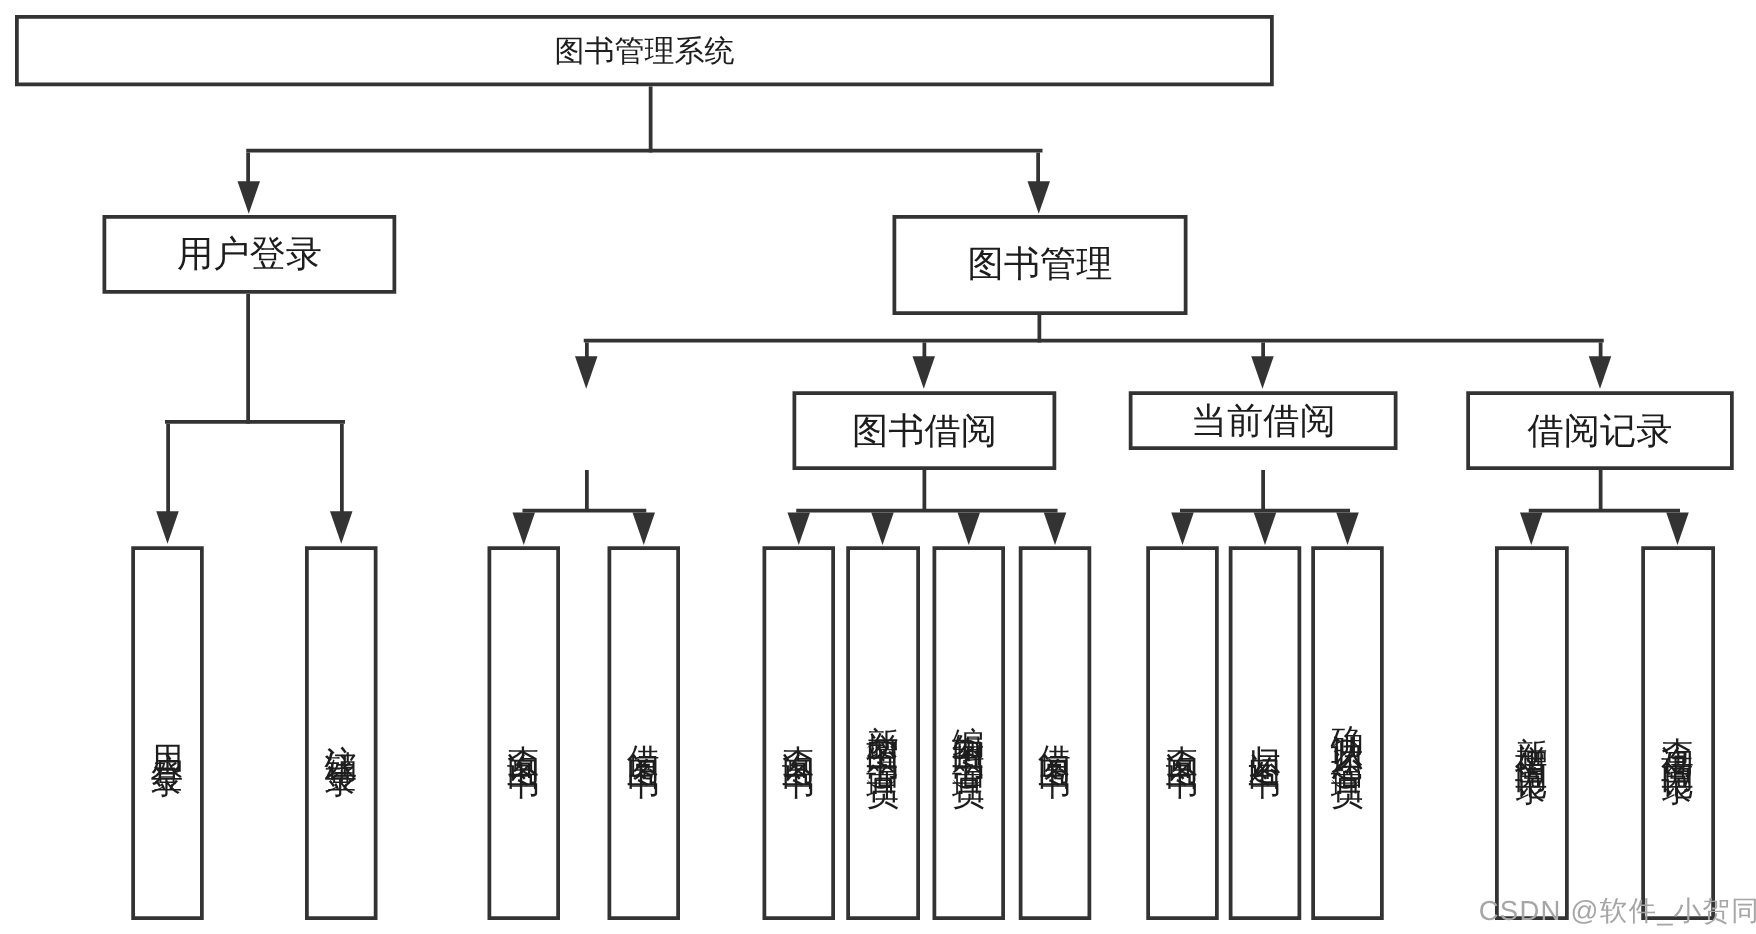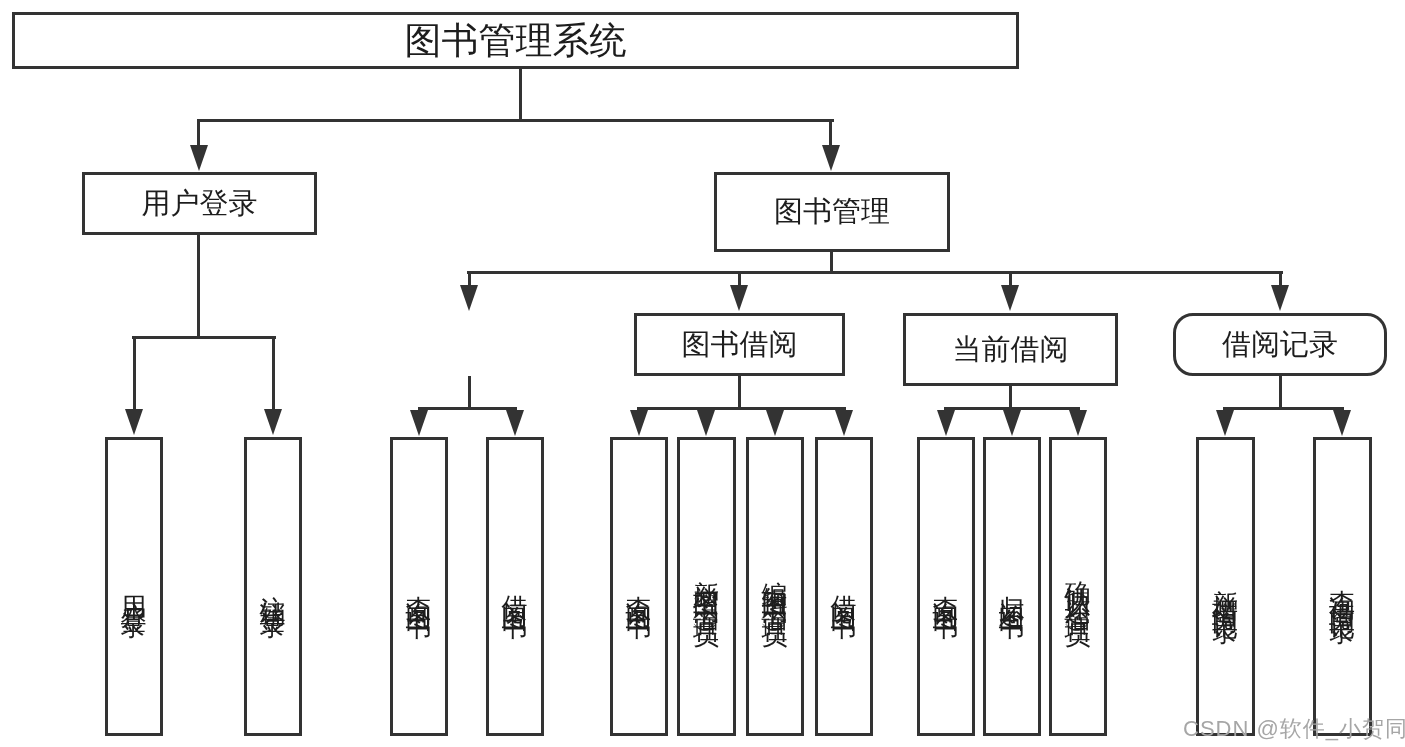--- a/index.html
+++ b/index.html
@@ -4,21 +4,21 @@
 <style>
   html,body{margin:0;padding:0;background:#fff;}
   .canvas{
     position:relative;width:1405px;height:747px;background:#ffffff;overflow:hidden;
     font-family:"Liberation Sans","DejaVu Sans",sans-serif;color:#1d1d1d;
   }
   .box{
     position:absolute;box-sizing:border-box;background:#fff;border:3px solid #333333;
     display:flex;align-items:center;justify-content:center;text-align:center;
   }
-  .root-label{font-size:37px;}
+  .root-label{font-size:24px;}
   .h-label{font-size:29px;}
   .leaf{
     writing-mode:vertical-rl;text-orientation:mixed;
     font-size:26px;letter-spacing:6px;line-height:1;
   }
   .line{position:absolute;background:#333333;}
   .arrow{
     position:absolute;width:0;height:0;
     border-left:9px solid transparent;border-right:9px solid transparent;
     border-top:26px solid #333333;
@@ -93,25 +93,25 @@
 
   <div class="box h-label" style="left:714px;top:172px;width:236px;height:80px;">
     <span>图书管理</span>
   </div>
 
 
   <div class="box h-label" style="left:634px;top:313px;width:211px;height:63px;">
     <span>图书借阅</span>
   </div>
 
-  <div class="box h-label" style="left:903px;top:313px;width:215px;height:73px;">
+  <div class="box h-label" style="left:903px;top:313px;width:215px;height:47px;">
     <span>当前借阅</span>
   </div>
 
-  <div class="box h-label" style="left:1173px;top:313px;width:214px;height:63px;border-radius:20px;">
+  <div class="box h-label" style="left:1173px;top:313px;width:214px;height:63px;">
     <span>借阅记录</span>
   </div>
 
   <div class="box leaf" style="left:105px;top:437px;width:58px;height:299px;">用户登录</div>
 
   <div class="box leaf" style="left:244px;top:437px;width:58px;height:299px;">注销登录</div>
 
   <div class="box leaf" style="left:390px;top:437px;width:58px;height:299px;">查询图书</div>
 
   <div class="box leaf" style="left:486px;top:437px;width:58px;height:299px;">借阅图书</div>

